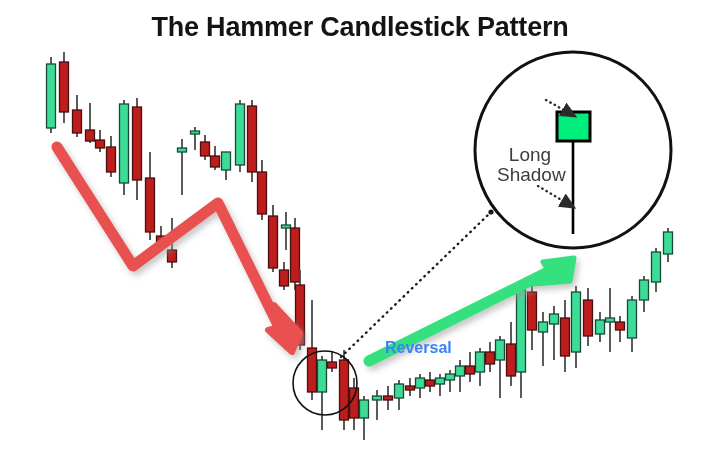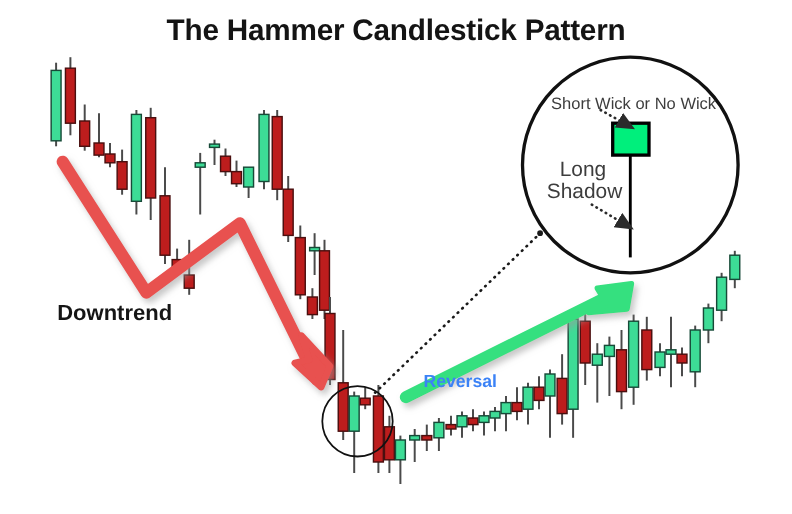--- a/index.html
+++ b/index.html
@@ -173,23 +173,21 @@
       <line x1="573" y1="139" x2="573" y2="234" stroke="#000" stroke-width="2.6"></line>
       <rect x="557" y="112" width="33" height="29" fill="#00ef7c" stroke="#000" stroke-width="3"></rect>
     </g>
 
     <path d="M546,100 L571,114" fill="none" stroke="#2b2b2b" stroke-width="2.4" stroke-dasharray="0.5 4.4" stroke-linecap="round" marker-end="url(#dotarrow)"></path>
     <path d="M538,186 L570,205" fill="none" stroke="#2b2b2b" stroke-width="2.4" stroke-dasharray="0.5 4.4" stroke-linecap="round" marker-end="url(#dotarrow)"></path>
   </svg>
 
   <div class="txt" id="page-title">The Hammer Candlestick Pattern</div>
 
-  <div class="txt" id="downtrend-label">Downtrend</div>
 
   <div class="txt" id="reversal-label">Reversal</div>
 
 
-  <div class="txt" id="shortwick-label">Short Wick or No Wick</div>
 
   <div class="txt" id="longshadow-label">Long
 Shadow</div>
 
 </div>
 
 </body></html>

